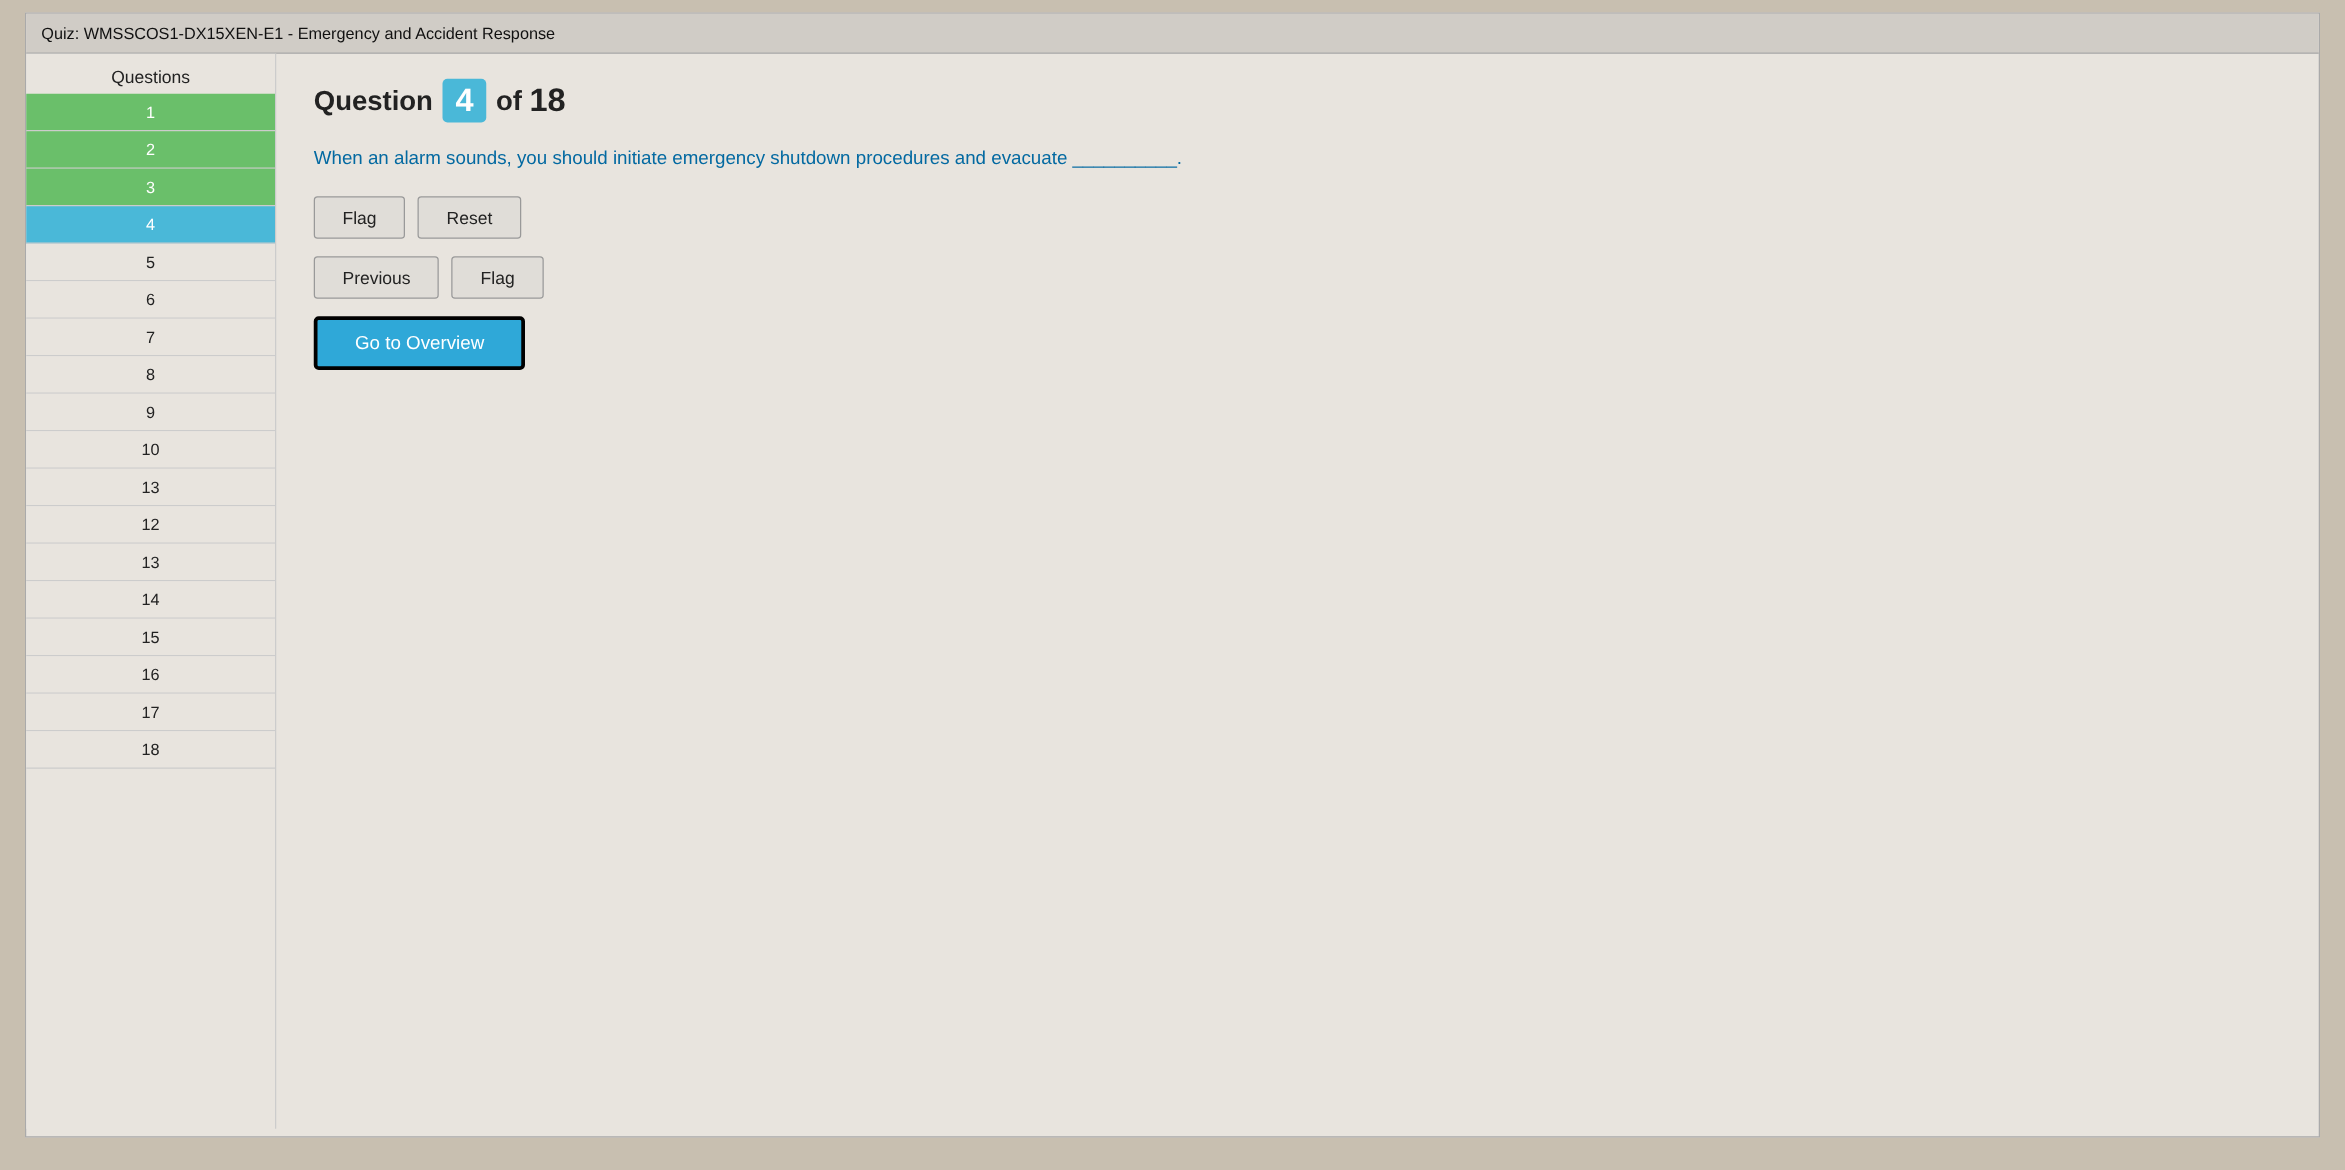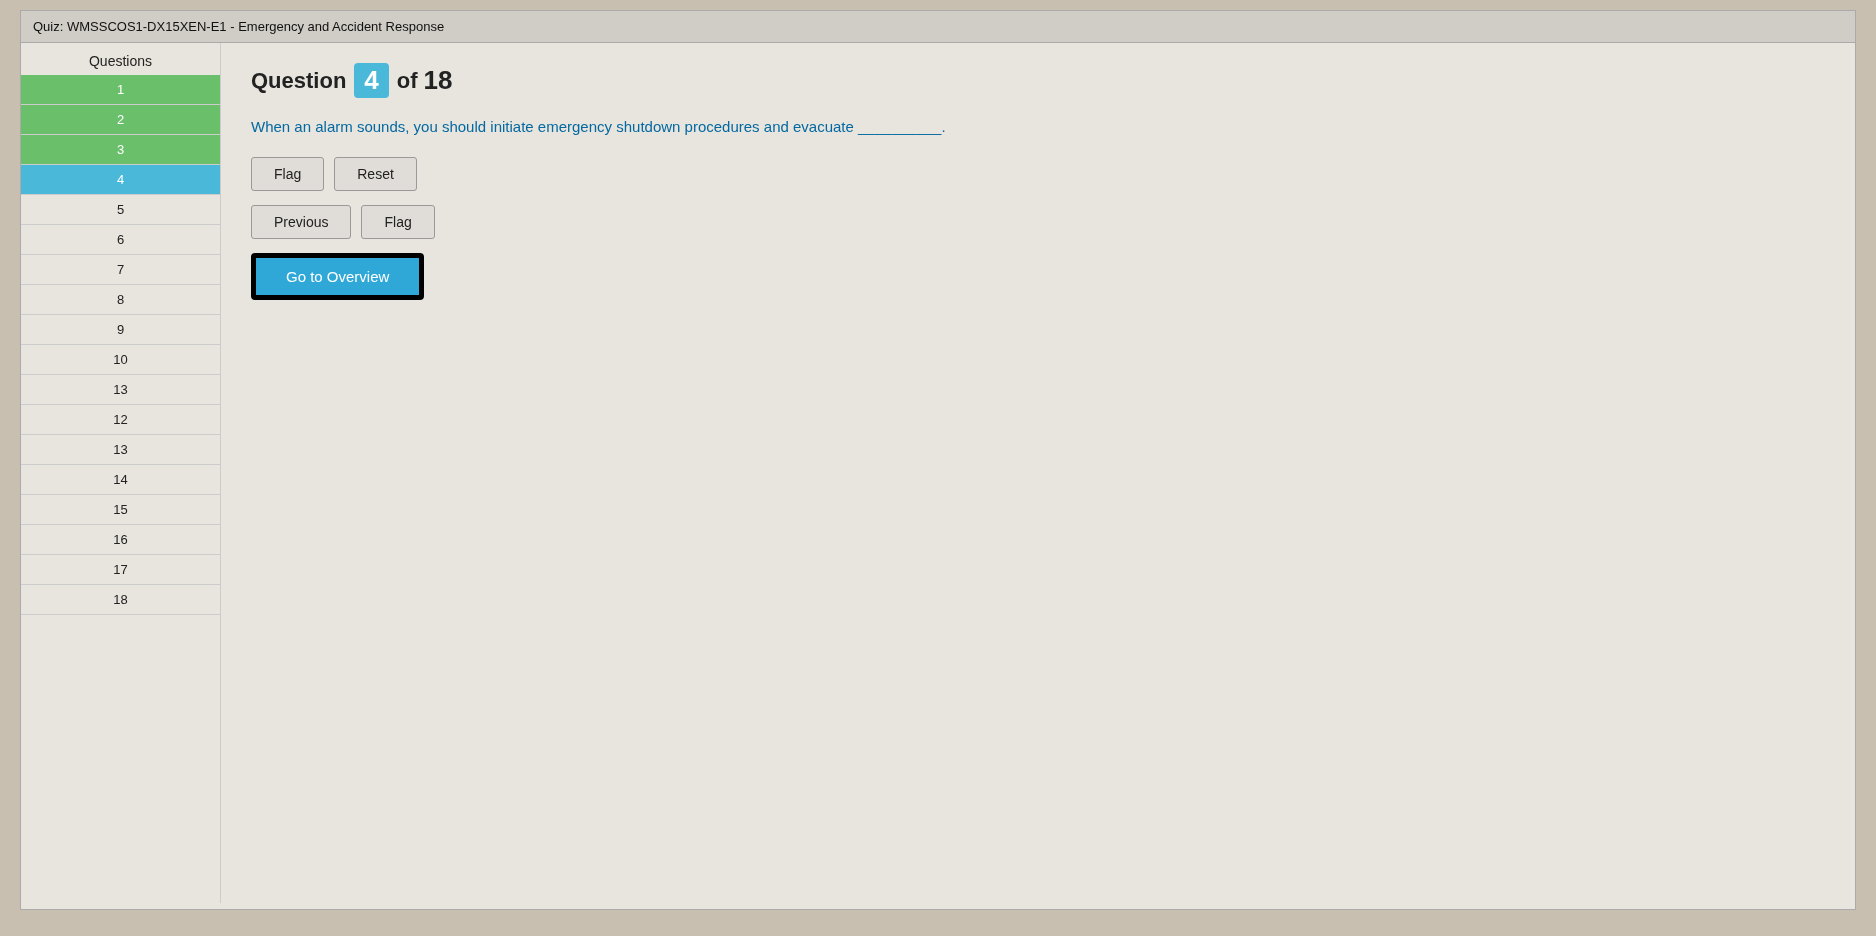--- a/index.html
+++ b/index.html
@@ -132,21 +132,21 @@
       border: 1px solid #999;
       border-radius: 3px;
       cursor: pointer;
       font-size: 14px;
       background: #e0ddd8;
       color: #222;
     }
     .btn-primary {
       background: #2fa8d8;
       color: #fff;
-      border: 5px solid #000000;
+      border: 3px solid #000000;
       border-radius: 4px;
       padding: 10px 30px;
       font-size: 15px;
       cursor: pointer;
     }
     .nav-row {
       display: flex;
       gap: 10px;
       margin-bottom: 14px;
     }

